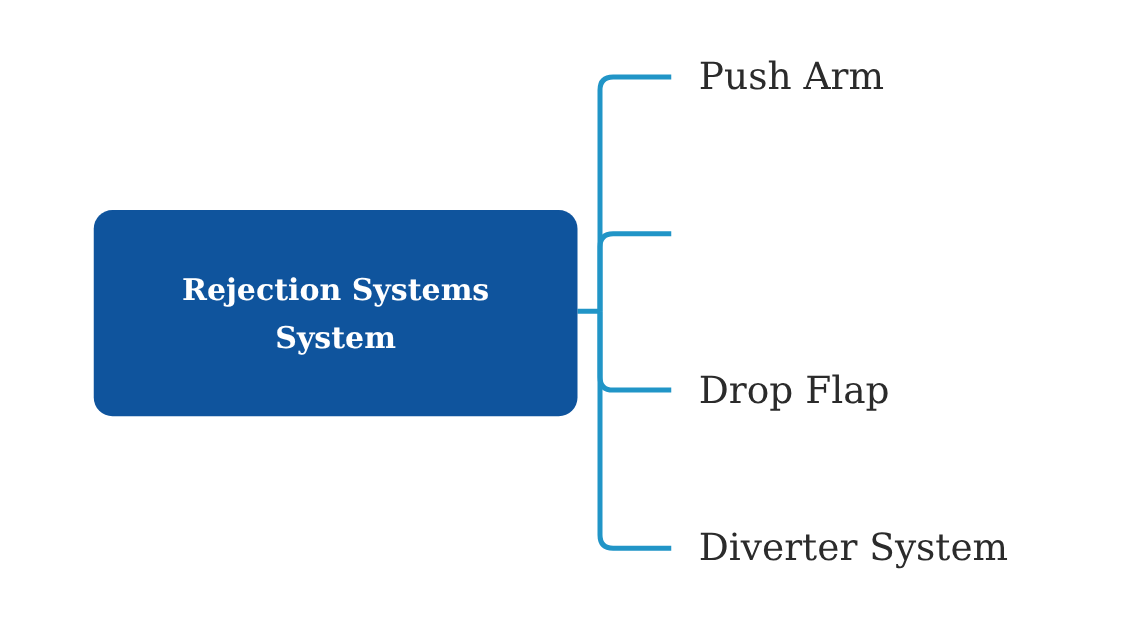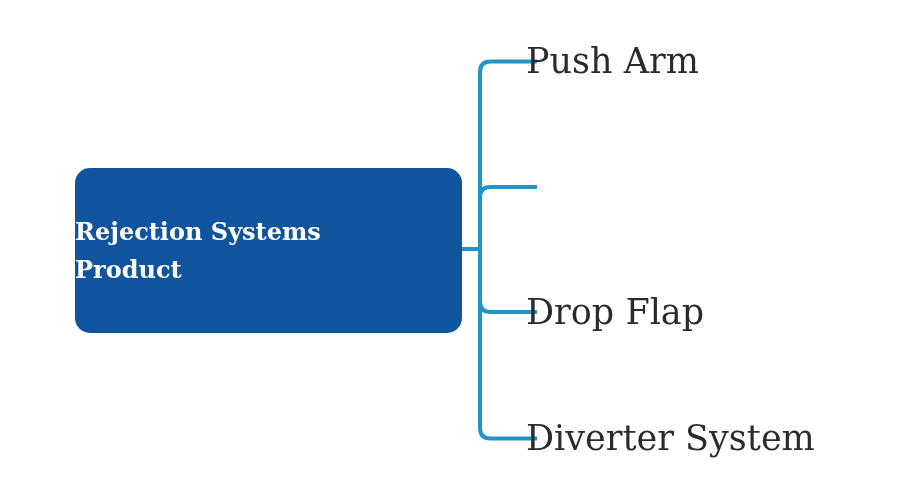--- a/index.html
+++ b/index.html
@@ -34,38 +34,38 @@
   }
   .root-box{
     position:absolute;
     left:75px;top:168px;
     width:387px;height:165px;
     box-sizing:border-box;
     background:var(--root-fill);
     border-radius:15px;
     display:flex;
     flex-direction:column;
-    align-items:flex-start;
+    align-items:center;
     justify-content:center;
     text-align:center;
   }
   .root-line{
     color:var(--root-text);
     font-size:24px;
     font-weight:bold;
     line-height:38px;
     white-space:pre;
   }
   .branch-label{
     position:absolute;
-    left:526px;
+    left:559px;
     height:40px;
     display:flex;
     align-items:center;
-    font-size:35px;
+    font-size:30px;
     color:var(--label-text);
     white-space:pre;
   }
   .branch-label.b0{top:41px;}
   .branch-label.b1{top:167px;}
   .branch-label.b2{top:292px;}
   .branch-label.b3{top:418px;}
 </style>
 </head>
 <body>
@@ -75,20 +75,20 @@
   <svg class="connectors" viewBox="0 0 900 500" aria-hidden="true">
     <path d="M 462 249 L 480 249"></path>
     <path d="M 480 249 L 480 72 Q 480 61.5 490.5 61.5 L 537 61.5"></path>
     <path d="M 480 249 L 480 197.5 Q 480 187 490.5 187 L 537 187"></path>
     <path d="M 480 249 L 480 301.5 Q 480 312 490.5 312 L 537 312"></path>
     <path d="M 480 249 L 480 428 Q 480 438.5 490.5 438.5 L 537 438.5"></path>
   </svg>
 
   <div class="root-box">
     <div class="root-line">Rejection Systems</div>
-    <div class="root-line">Product</div>
+    <div class="root-line">System</div>
   </div>
 
   <div class="branch-label b0">Push Arm</div>
   <div class="branch-label b3">Diverter System</div>
   <div class="branch-label b2">Drop Flap</div>
 
 </div>
 
 </body></html>

